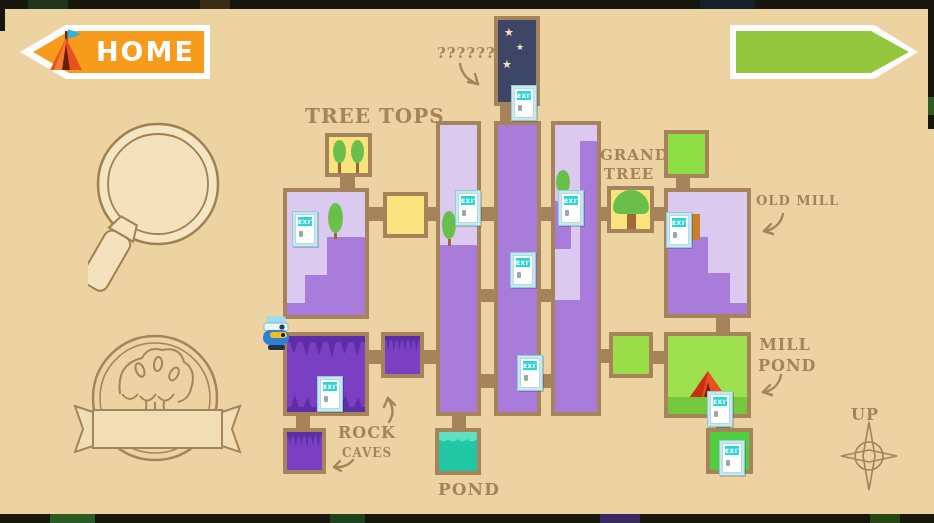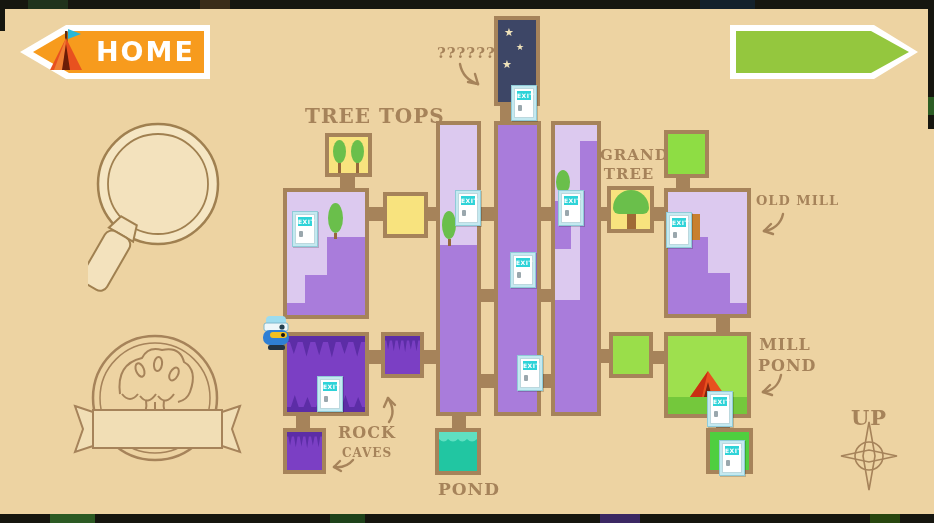--- a/index.html
+++ b/index.html
@@ -224,21 +224,21 @@
   <span class="map-label" style="left:305px;top:104px;font-size:20px">TREE TOPS</span>
   <span class="map-label" style="left:437px;top:44px;font-size:15px">??????</span>
   <span class="map-label two-line" style="left:600px;top:145px;width:58px;font-size:15px">GRAND</span>
   <span class="map-label two-line" style="left:600px;top:164px;width:58px;font-size:15px">TREE</span>
   <span class="map-label" style="left:756px;top:193px;font-size:13px">OLD MILL</span>
   <span class="map-label two-line" style="left:758px;top:335px;width:54px;font-size:16px">MILL</span>
   <span class="map-label two-line" style="left:758px;top:356px;width:54px;font-size:16px">POND</span>
   <span class="map-label two-line" style="left:332px;top:423px;width:70px;font-size:16px">ROCK</span>
   <span class="map-label two-line" style="left:332px;top:443px;width:70px;font-size:12px">CAVES</span>
   <span class="map-label" style="left:438px;top:479px;font-size:17px">POND</span>
-  <span class="map-label" style="left:851px;top:405px;font-size:21px">UP</span>
+  <span class="map-label" style="left:851px;top:405px;font-size:16px">UP</span>
 
   <svg class="overlay" width="934" height="523">
     <g stroke="#a6835a" stroke-width="2.4" fill="none" stroke-linecap="round">
       <path d="M460,64 C462,75 469,81 478,84"></path>
         <path d="M478,84 L468,82"></path>
         <path d="M478,84 L475,74"></path>
       <path d="M783,214 C781,224 773,230 764,231"></path>
         <path d="M764,231 L773,234"></path>
         <path d="M764,231 L771,224"></path>
       <path d="M781,375 C779,385 772,391 763,392"></path>

